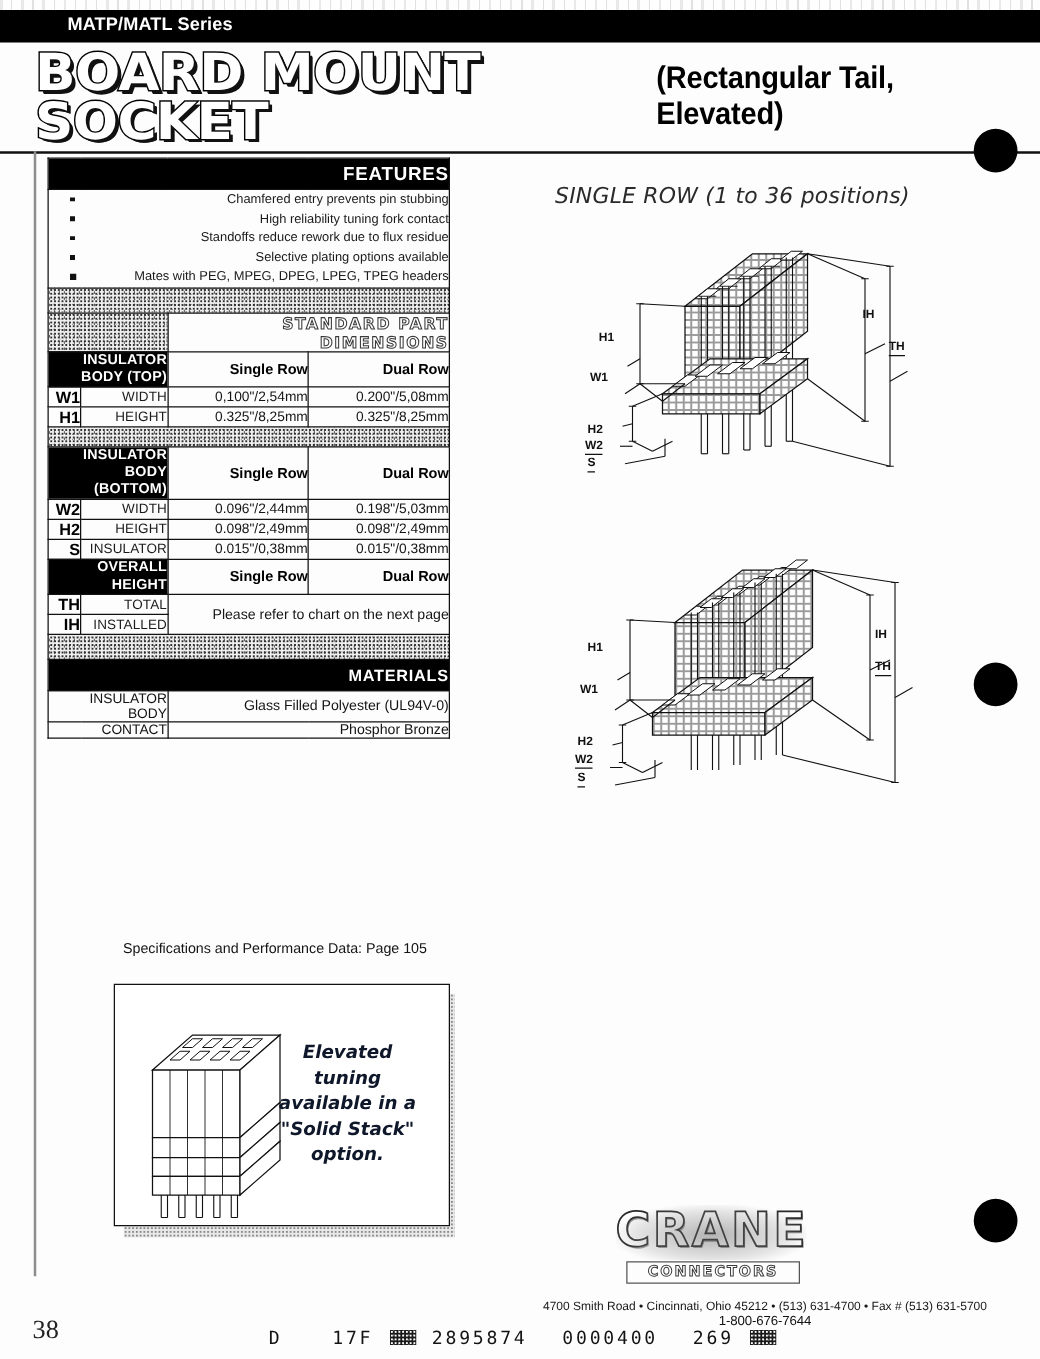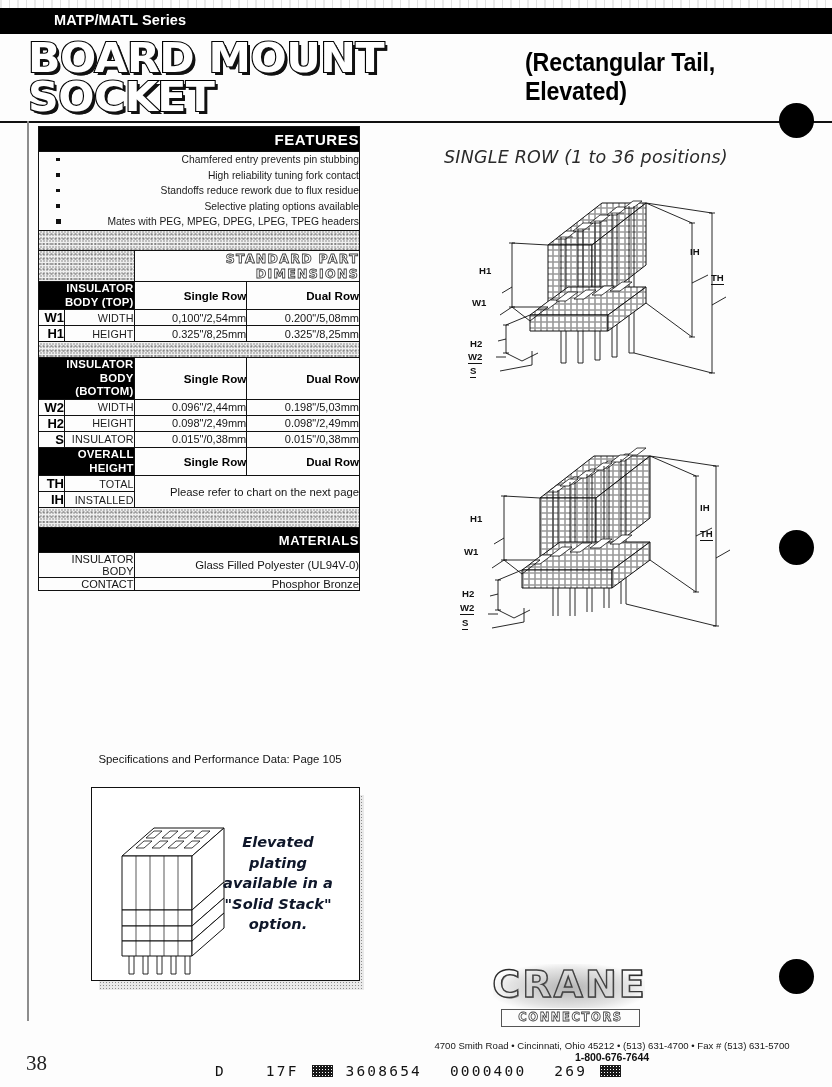--- a/index.html
+++ b/index.html
@@ -186,21 +186,21 @@
     position:absolute;left:6px;top:2px;width:152px;height:44px;
     background:radial-gradient(ellipse at 50% 55%, rgba(90,90,90,.45) 0%, rgba(150,150,150,.25) 55%, rgba(255,255,255,0) 76%);
     pointer-events:none;
   }
   .addr-line{
     position:absolute;left:392px;top:1040px;width:440px;text-align:center;
     font-size:9.6px;color:#171717;
   }
   .phone-line{
     position:absolute;left:392px;top:1051px;width:440px;text-align:center;
-    font-size:10.6px;font-weight:bold;color:#111;letter-spacing:-.1px;
+    font-size:10.6px;font-weight:normal;color:#111;letter-spacing:-.1px;
   }
   .page-num{
     position:absolute;left:26px;top:1051px;font-size:21px;color:#222;
     font-family:"Liberation Serif",serif;
   }
   .ocr-row{
     position:absolute;left:215px;top:1063px;
     font-family:"DejaVu Sans Mono","Liberation Mono",monospace;
     font-size:14.5px;letter-spacing:2.2px;color:#131313;
     white-space:nowrap;
@@ -401,21 +401,21 @@
           <path d="M37 168 L37 186 M42 168 L42 186 M37 186 L42 186"></path>
           <path d="M51 168 L51 186 M56 168 L56 186 M51 186 L56 186"></path>
           <path d="M65 168 L65 186 M70 168 L70 186 M65 186 L70 186"></path>
           <path d="M79 168 L79 186 M84 168 L84 186 M79 186 L84 186"></path>
           <path d="M93 168 L93 186 M98 168 L98 186 M93 186 L98 186"></path>
         </g>
       </g>
     </svg>
     <div class="stack-text">
       <span>Elevated</span><br>
-      <span>plating</span><br>
+      <span>tuning</span><br>
       <span>available in a</span><br>
       <span>"Solid Stack"</span><br>
       <span>option.</span>
     </div>
   </div>
 
   <div class="dia-title dia-single-title">SINGLE ROW (1 to 36 positions)</div>
   <svg style="position:absolute;left:460px;top:175px;" width="340" height="205" viewBox="0 0 340 205">
     <defs>
       <pattern id="hatchA" width="6" height="6" patternUnits="userSpaceOnUse">
@@ -614,21 +614,21 @@
 
   <div class="addr-line">4700 Smith Road • Cincinnati, Ohio 45212 • (513) 631-4700 • Fax # (513) 631-5700</div>
   <div class="phone-line">1-800-676-7644</div>
   <div class="page-num">38</div>
 
   <div class="ocr-row">
     <span>D</span>
     <span style="display:inline-block;width:18px"></span>
     <span>17F</span>
     <span class="ocr-blk"></span>
-    <span>3608654</span>
+    <span>2895874</span>
     <span style="display:inline-block;width:6px"></span>
     <span>0000400</span>
     <span style="display:inline-block;width:6px"></span>
     <span>269</span>
     <span class="ocr-blk"></span>
   </div>
 
 </div>
 
 </body></html>

